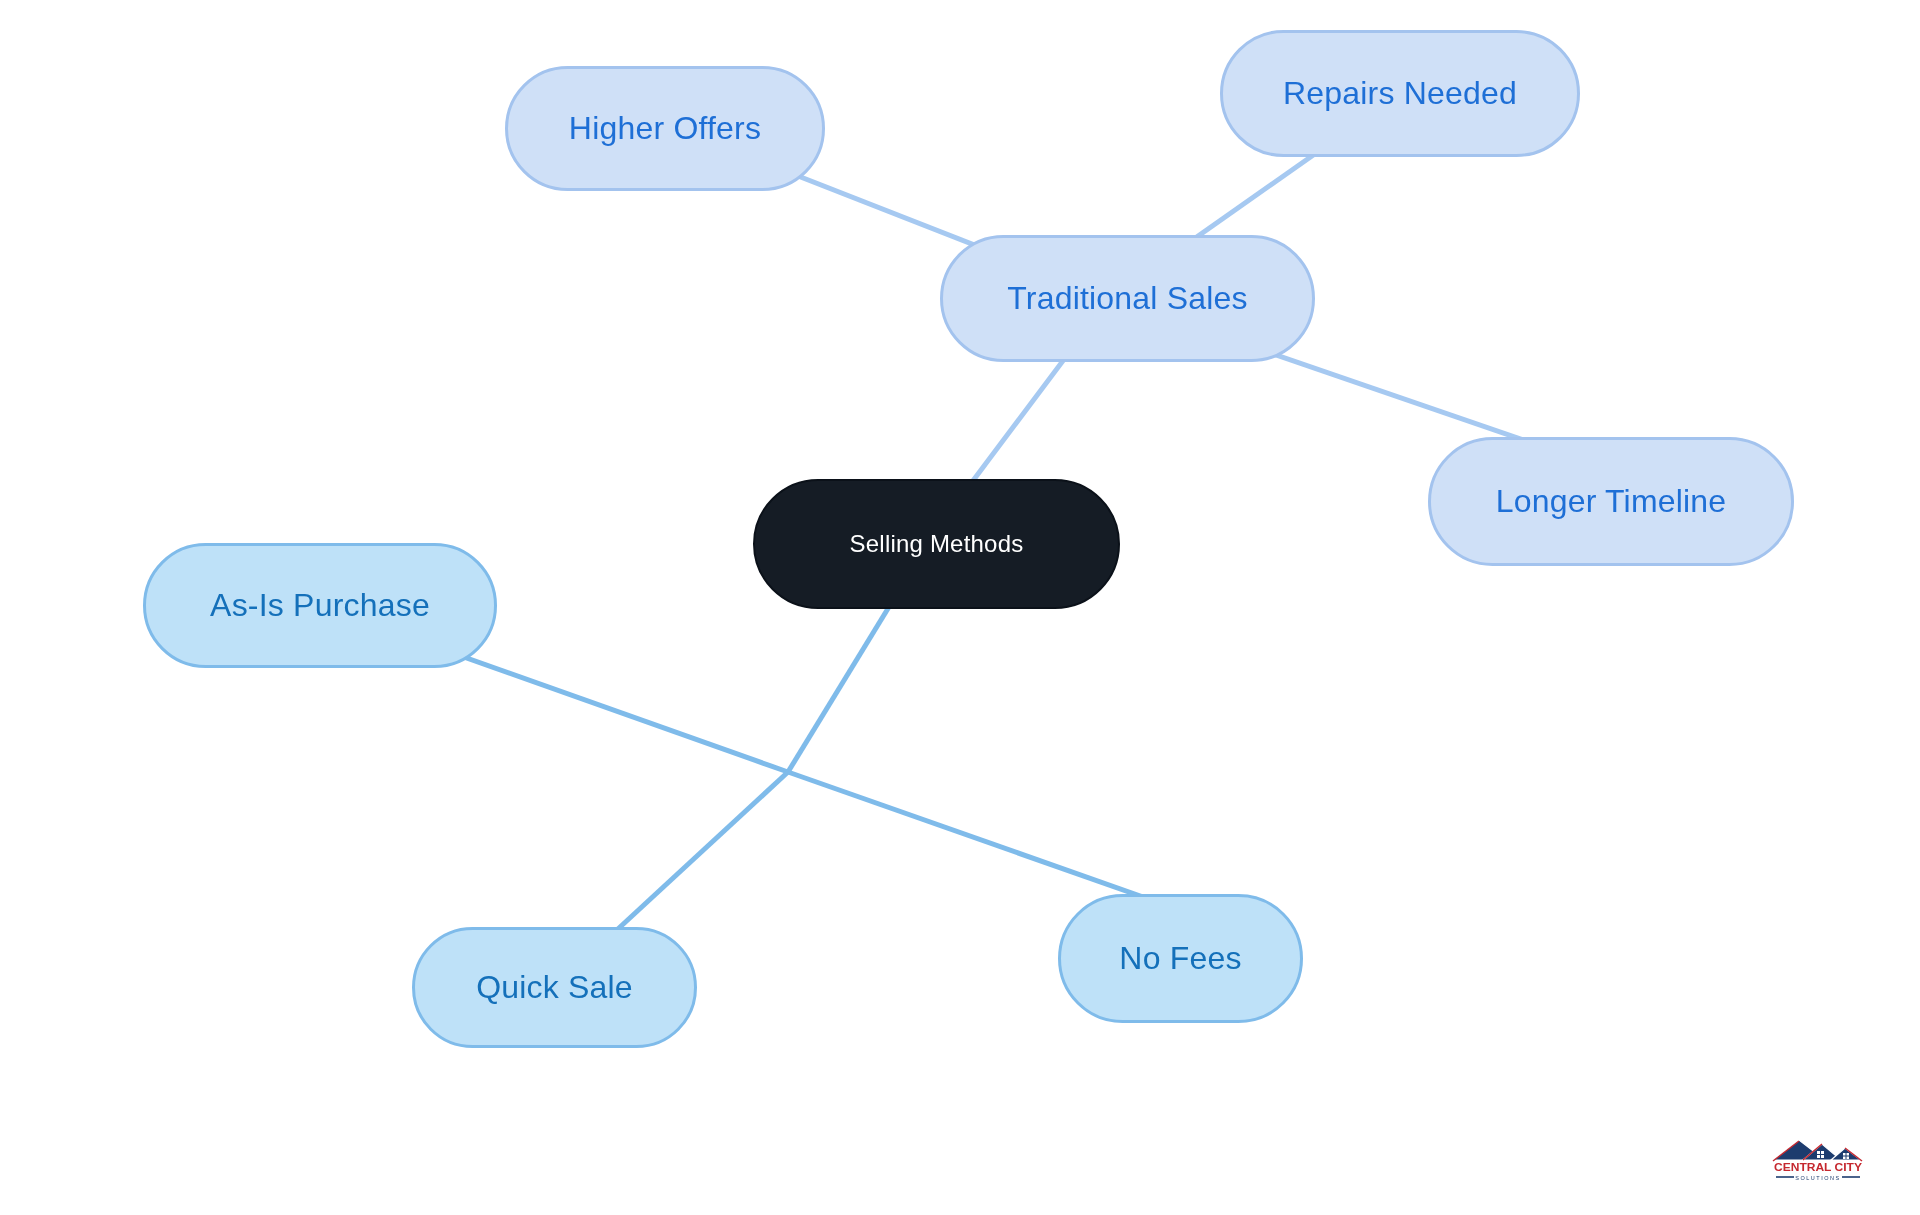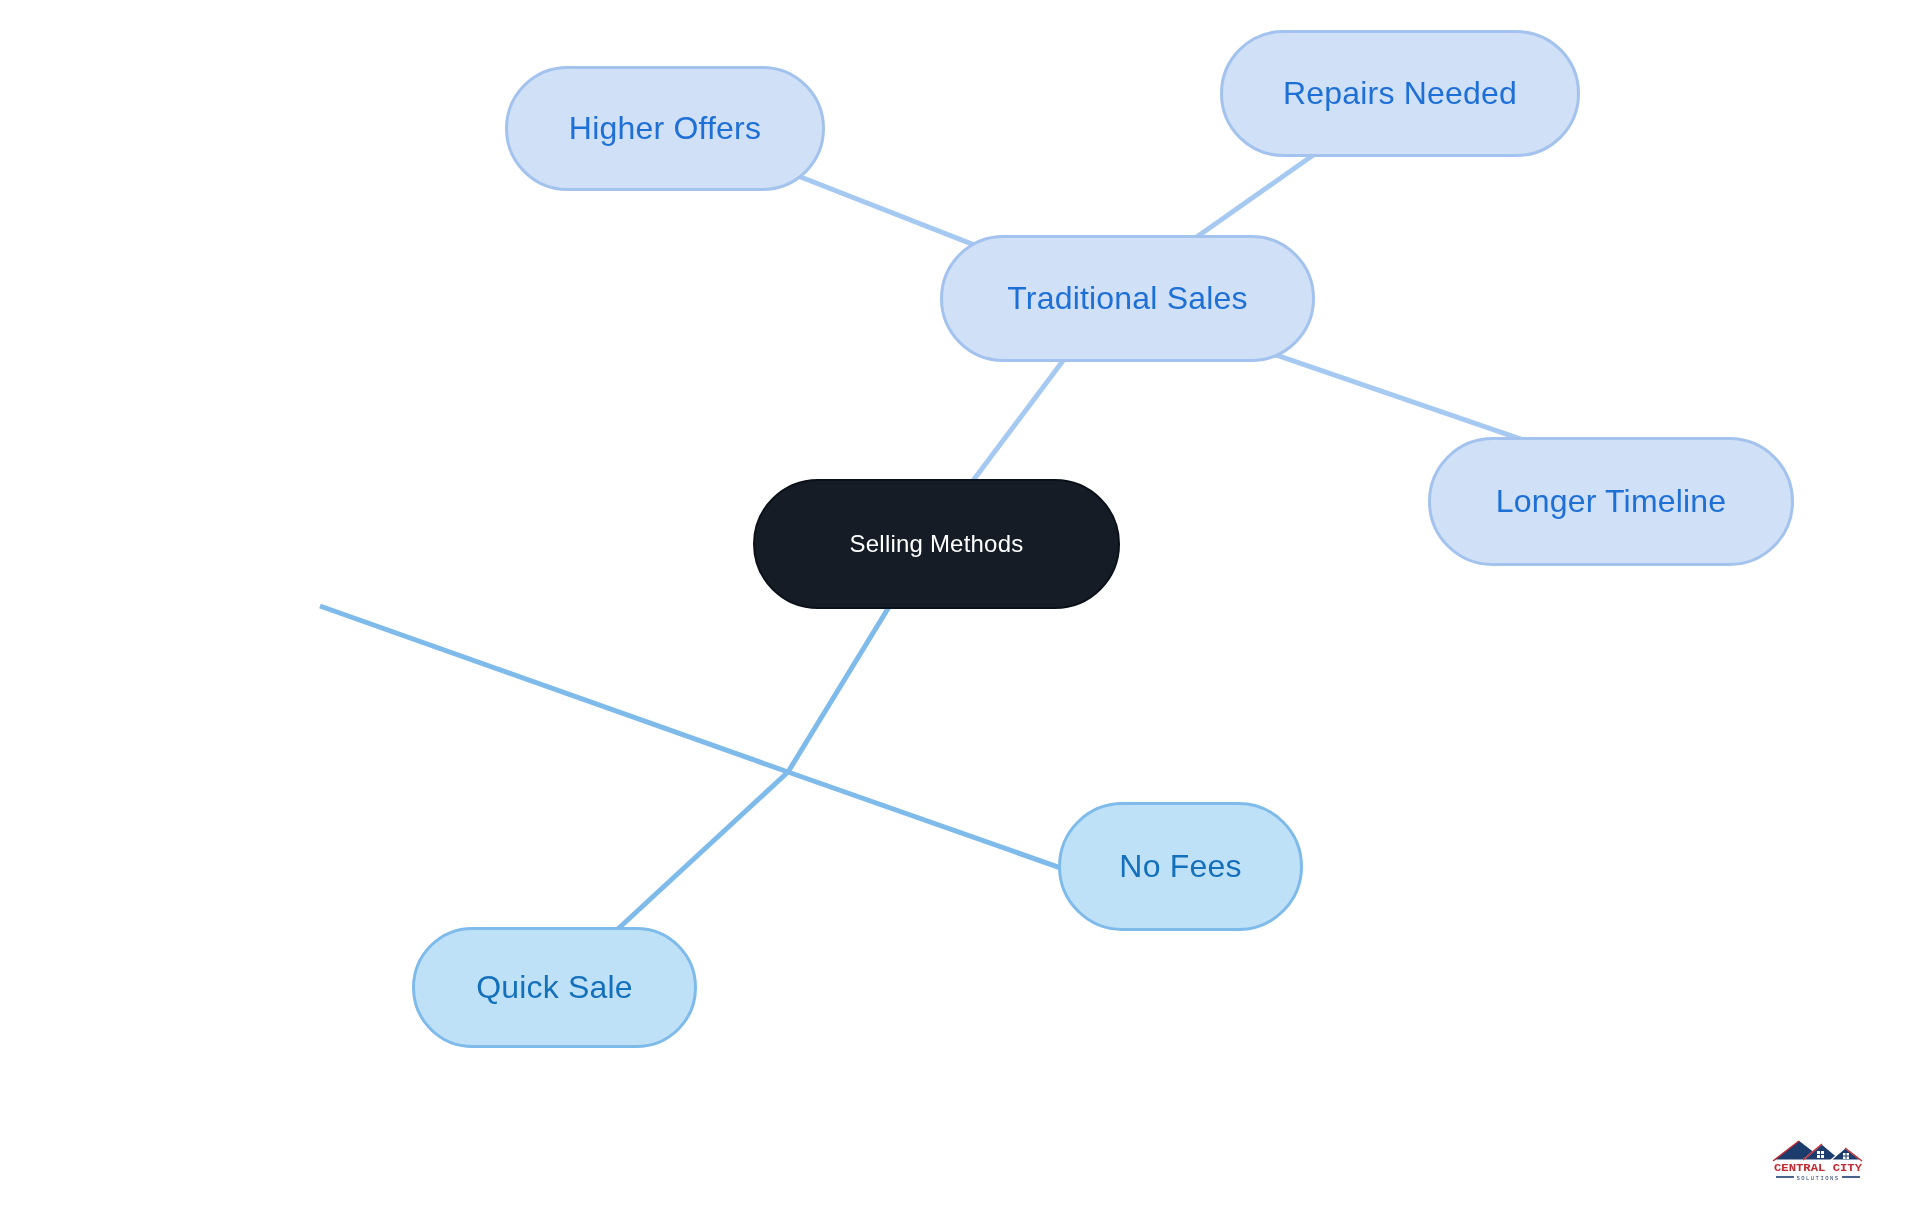--- a/index.html
+++ b/index.html
@@ -56,31 +56,30 @@
   }
   
   #n-selling-methods  { left: 753px;  top: 465px;  width: 367px; height: 130px; }
   #n-traditional-sales{ left: 940px;  top: 235px;  width: 375px; height: 127px; }
   #n-higher-offers    { left: 505px;  top: 66px;   width: 320px; height: 125px; }
   #n-repairs-needed   { left: 1220px; top: 30px;   width: 360px; height: 127px; }
   #n-longer-timeline  { left: 1428px; top: 405px;  width: 366px; height: 129px; margin-top: 32px; }
   #n-cash-buyers      { left: 628px;  top: 707px;  width: 320px; height: 130px; }
   #n-as-is-purchase   { left: 143px;  top: 543px;  width: 354px; height: 125px; }
   #n-quick-sale       { left: 412px;  top: 927px;  width: 285px; height: 121px; }
-  #n-no-fees          { left: 1058px; top: 802px;  width: 245px; height: 129px; }
+  #n-no-fees          { left: 1058px; top: 894px;  width: 245px; height: 129px; }
 
   .logo {
     position: absolute;
     left: 1772px;
     top: 1136px;
     width: 92px;
     height: 48px;
     z-index: 3;
     text-align: center;
-    font-family: Liberation Mono, monospace;
   }
   .logo svg { display: block; }
 </style>
 </head>
 <body>
 
 <div class="canvas">
 
   <svg class="edge-layer" viewBox="0 0 1920 1215">
     <line class="edge-b1" x1="936" y1="530" x2="1110" y2="298"></line>
@@ -107,20 +106,23 @@
 
   <div id="n-repairs-needed" class="node node-b1">
     <span>Repairs Needed</span>
   </div>
 
   <div id="n-longer-timeline" class="node node-b1">
     <span>Longer Timeline</span>
   </div>
 
 
+  <div id="n-as-is-purchase" class="node node-b2">
+    <span>As-Is Purchase</span>
+  </div>
 
   <div id="n-quick-sale" class="node node-b2">
     <span>Quick Sale</span>
   </div>
 
   <div id="n-no-fees" class="node node-b2">
     <span>No Fees</span>
   </div>
 
   <div class="logo">

